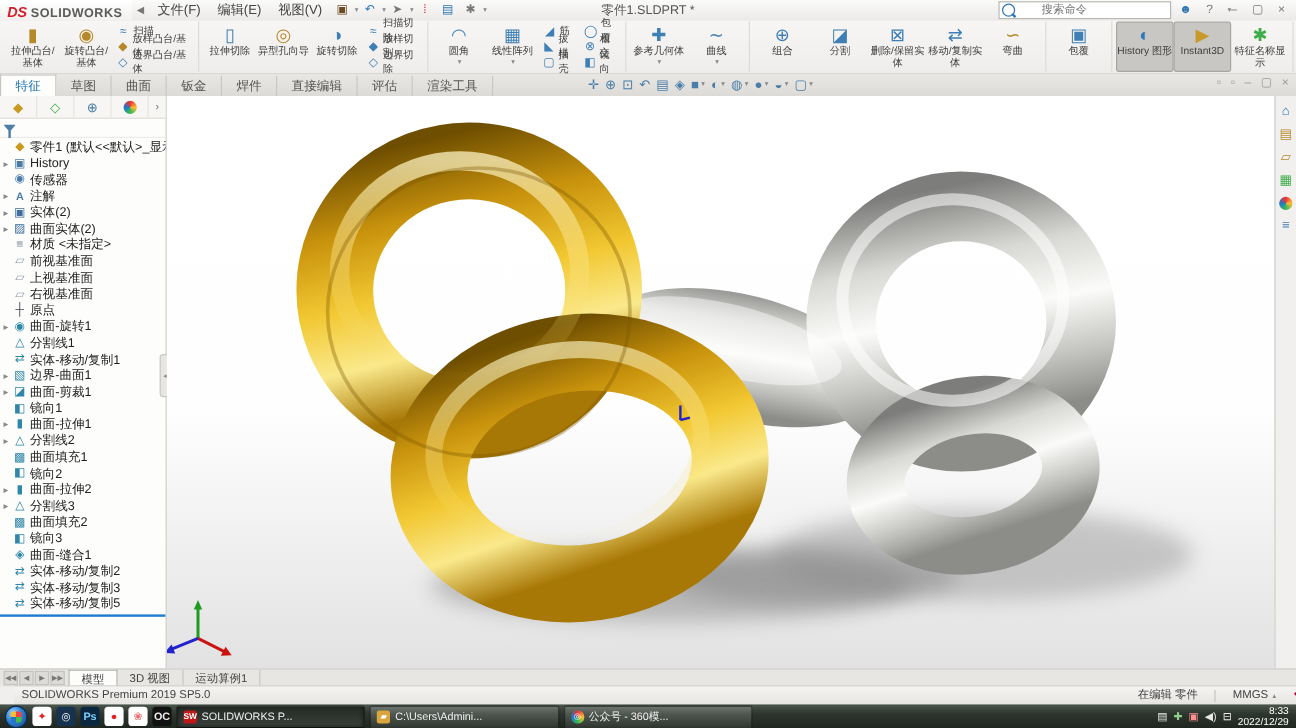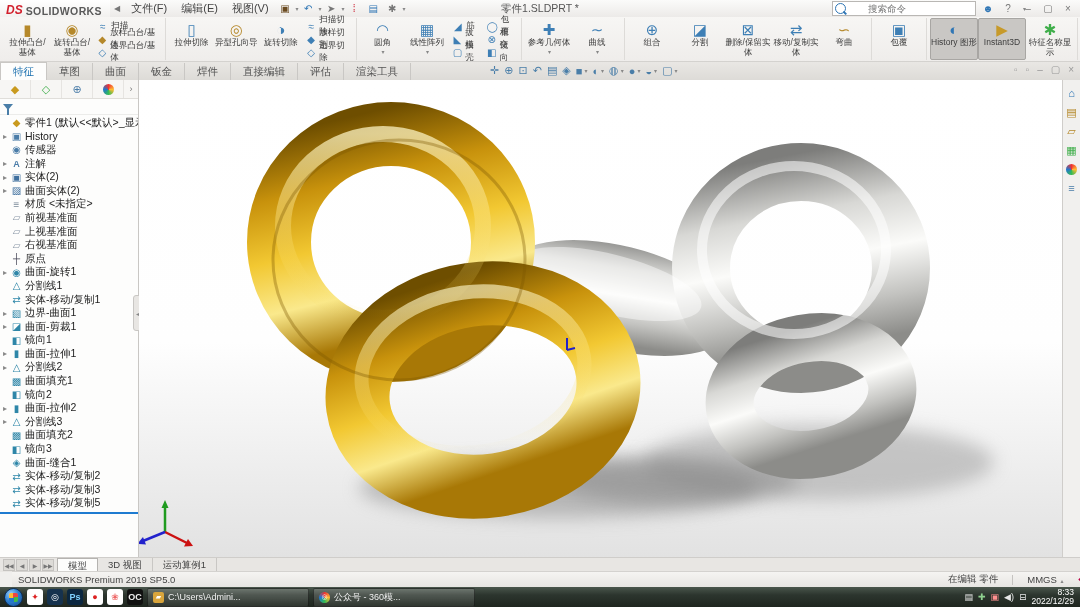--- a/index.html
+++ b/index.html
@@ -577,20 +577,24 @@
     <div class="orb"></div>
     <div id="launchers" style="display:flex;gap:4px;align-items:center;">
         <div class="qlicon" style="background: rgb(255, 255, 255); color: rgb(221, 34, 34);">✦</div>
         <div class="qlicon" style="background: rgb(22, 50, 78); color: rgb(255, 255, 255);">◎</div>
         <div class="qlicon" style="background: rgb(11, 39, 64); color: rgb(127, 210, 255);">Ps</div>
         <div class="qlicon" style="background: rgb(255, 255, 255); color: rgb(221, 34, 34);">●</div>
         <div class="qlicon" style="background: rgb(255, 255, 255); color: rgb(238, 102, 102);">❀</div>
         <div class="qlicon" style="background: rgb(17, 17, 17); color: rgb(238, 238, 238);">OC</div>
       </div>
     <div id="taskwins" style="display:flex;gap:4px;align-items:center;flex:1;min-width:0;max-width:480px;">
+        <div class="twin active">
+          <span class="twicon" style="background: rgb(192, 24, 24);">SW</span>
+          <span>SOLIDWORKS P...</span>
+        </div>
         <div class="twin">
           <span class="twicon" style="background: rgb(217, 165, 60);">▰</span>
           <span>C:\Users\Admini...</span>
         </div>
         <div class="twin">
           <span class="twicon" style="background: conic-gradient(rgb(238, 51, 51), rgb(255, 187, 51), rgb(51, 187, 85), rgb(34, 119, 204), rgb(238, 51, 51)); border-radius: 50%;">◎</span>
           <span>公众号 - 360模...</span>
         </div>
       </div>
     <div class="tray">

